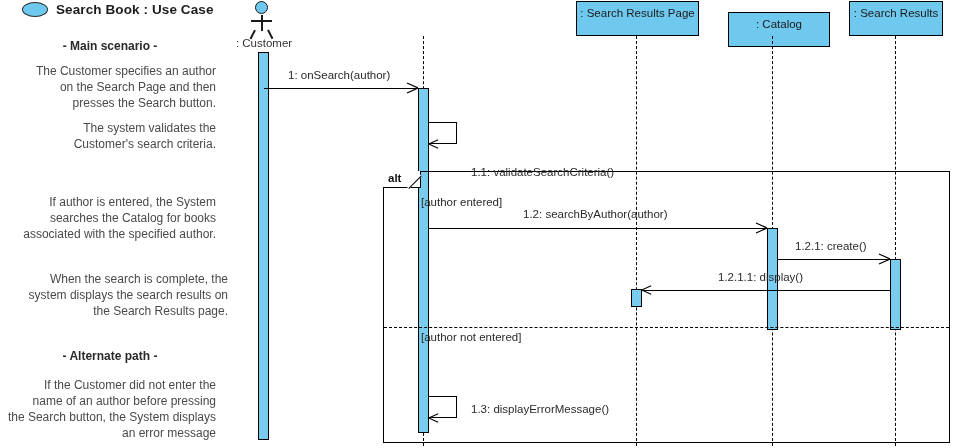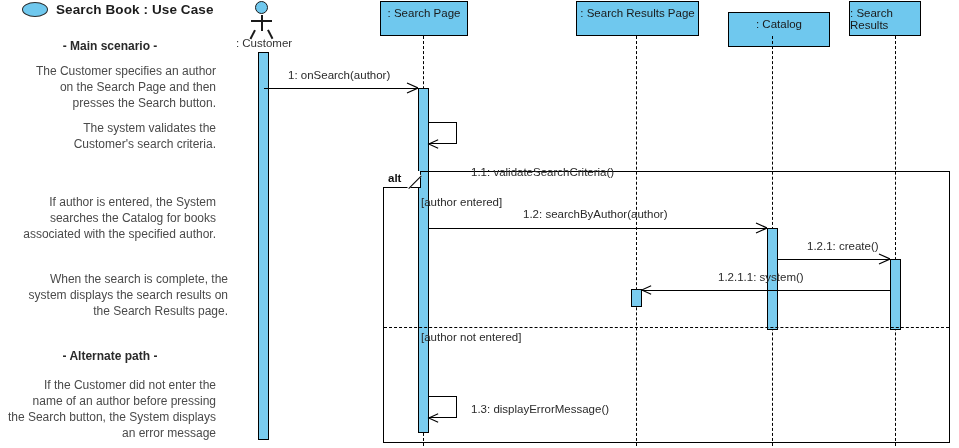--- a/index.html
+++ b/index.html
@@ -216,39 +216,36 @@
 
   <div class="abs" id="actor-head"></div>
   <div class="abs stick" id="actor-body"></div>
   <div class="abs stick" id="actor-arms"></div>
   <div class="abs stick" id="actor-leg-l"></div>
   <div class="abs stick" id="actor-leg-r"></div>
   <div class="abs" id="actor-label">: Customer</div>
 
   <div class="abs activation" style="left:258px; top:52px; height:388px;"></div>
 
-  <div class="abs lifeline-box" style="left:380px; top:1px; width:88px;">
-    <span>: Search Page</span>
-  </div>
   <div class="abs lifeline-dash" style="left:423px; top:36px; height:410px;"></div>
   <div class="abs activation" style="left:418px; top:88px; height:345px;"></div>
 
   <div class="abs lifeline-box" style="left:576px; top:1px; width:123px;">
     <span>: Search Results Page</span>
   </div>
   <div class="abs lifeline-dash" style="left:636px; top:36px; height:410px;"></div>
   <div class="abs activation" style="left:631px; top:289px; height:18px;"></div>
 
   <div class="abs lifeline-box" style="left:728px; top:12px; width:102px;">
     <span>: Catalog</span>
   </div>
   <div class="abs lifeline-dash" style="left:772px; top:36px; height:410px;"></div>
   <div class="abs activation" style="left:767px; top:228px; height:102px;"></div>
 
-  <div class="abs lifeline-box" style="left:849px; top:1px; width:72px;">
+  <div class="abs lifeline-box" style="left:849px; top:1px; width:94px;">
     <span>: Search Results</span>
   </div>
   <div class="abs lifeline-dash" style="left:895px; top:36px; height:410px;"></div>
   <div class="abs activation" style="left:890px; top:259px; height:71px;"></div>
 
   <div class="abs" id="alt-frame"></div>
   <div class="abs" id="alt-tag"></div>
   <div class="abs" id="alt-tag-cut"></div>
   <div class="abs" id="alt-label">alt</div>
   <div class="abs" id="alt-divider"></div>
@@ -267,27 +264,27 @@
     <path d="M13,1 L2,6 L13,11" fill="none" stroke="#000" stroke-width="1.2"></path>
   </svg>
   <div class="abs msg-label" style="left:471px; top:129px;margin-top:37px;">1.1: validateSearchCriteria()</div>
 
   <div class="abs msg-label" style="left:523px; top:208px;">1.2: searchByAuthor(author)</div>
   <div class="abs msg-line" style="left:429px; top:228px; width:338px;"></div>
   <svg class="abs arrow-head" style="left:755px; top:222px;" viewBox="0 0 12 12">
     <path d="M1,1 L12,6 L1,11" fill="none" stroke="#000" stroke-width="1.2"></path>
   </svg>
 
-  <div class="abs msg-label" style="left:795px; top:240px;margin-left:12px;">1.2.1: create()</div>
+  <div class="abs msg-label" style="left:795px; top:240px;">1.2.1: create()</div>
   <div class="abs msg-line" style="left:778px; top:259px; width:112px;"></div>
   <svg class="abs arrow-head" style="left:878px; top:253px;" viewBox="0 0 12 12">
     <path d="M1,1 L12,6 L1,11" fill="none" stroke="#000" stroke-width="1.2"></path>
   </svg>
 
-  <div class="abs msg-label" style="left:718px; top:271px;">1.2.1.1: system()</div>
+  <div class="abs msg-label" style="left:718px; top:271px;">1.2.1.1: display()</div>
   <div class="abs msg-line" style="left:642px; top:290px; width:248px;"></div>
   <svg class="abs arrow-head" style="left:640px; top:284px;" viewBox="0 0 14 12">
     <path d="M13,1 L2,6 L13,11" fill="none" stroke="#000" stroke-width="1.2"></path>
   </svg>
 
   <div class="abs self-msg-box" style="left:429px; top:396px;"></div>
   <svg class="abs arrow-head" style="left:427px; top:412px;" viewBox="0 0 14 12">
     <path d="M13,1 L2,6 L13,11" fill="none" stroke="#000" stroke-width="1.2"></path>
   </svg>
   <div class="abs msg-label" style="left:471px; top:403px;">1.3: displayErrorMessage()</div>

